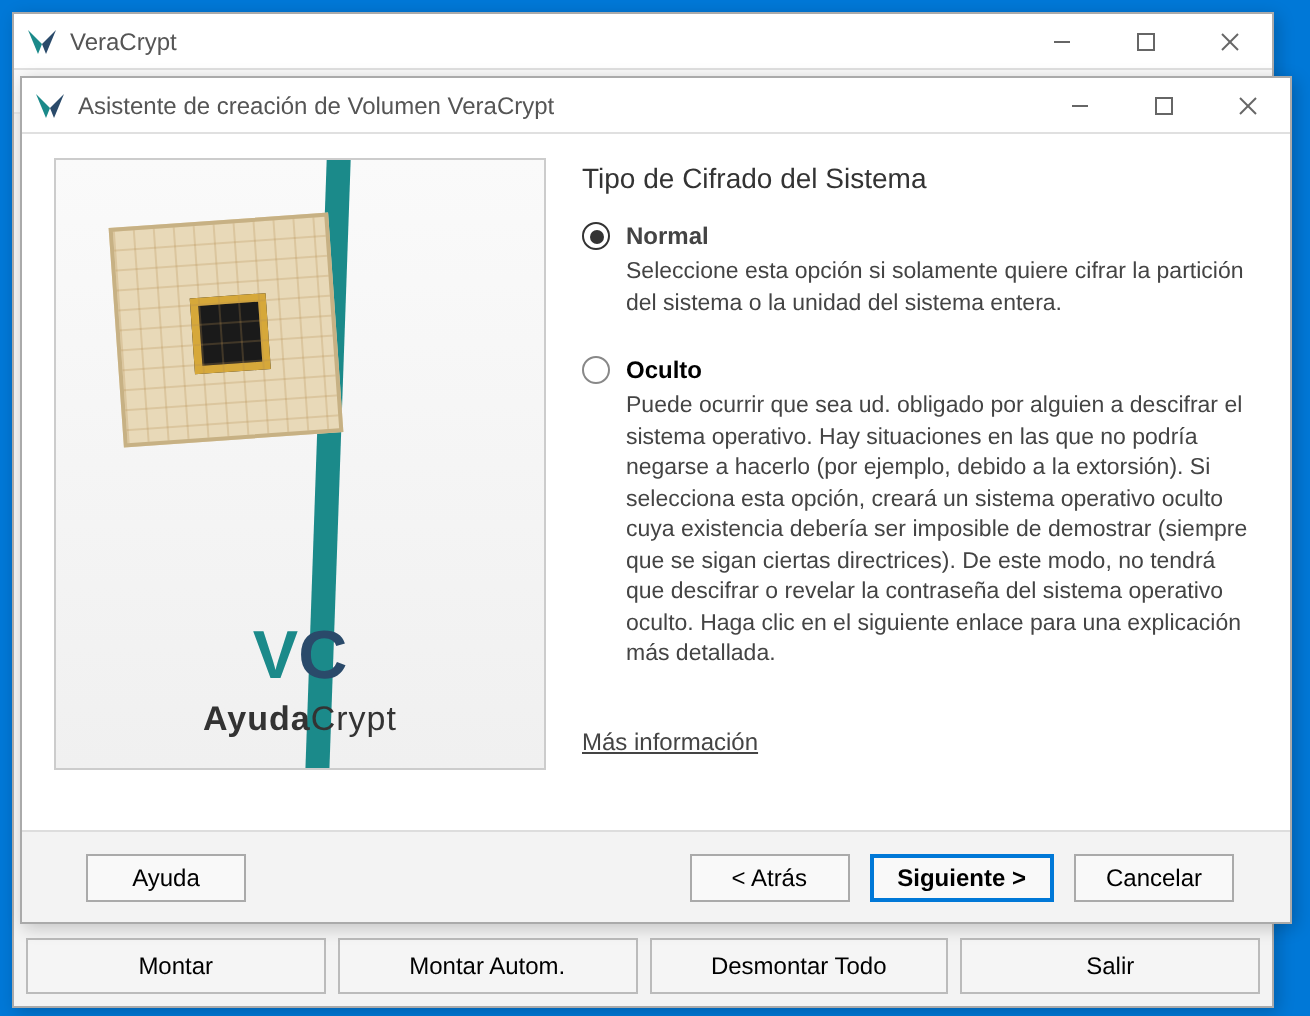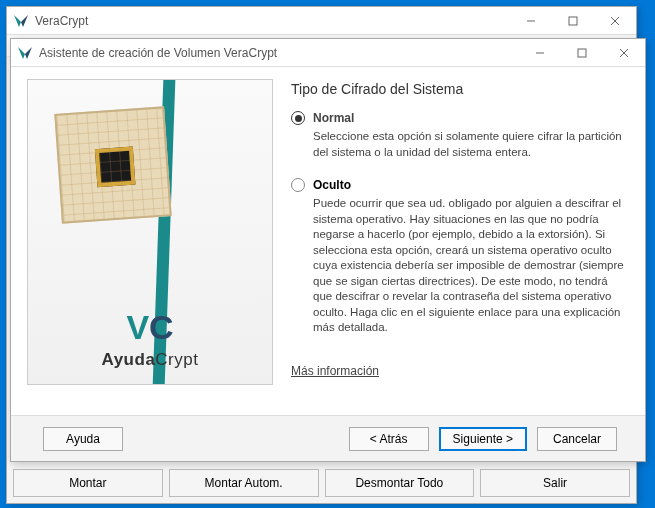--- a/index.html
+++ b/index.html
@@ -162,20 +162,21 @@
     min-width: 80px;
     padding: 0 12px;
     background: #f9f9f9;
     border: 1px solid #aaa;
     font-family: inherit;
     font-size: 12px;
     cursor: pointer;
   }
   .wizard-footer button.primary {
     border: 2px solid #0078d7;
+    font-weight: bold;
   }
 
   
   .chip {
     position: absolute; top: 30px; left: 30px;
     width: 110px; height: 110px;
     background: #e8d9b8;
     border: 2px solid #c7b184;
     transform: rotate(-4deg);
   }

